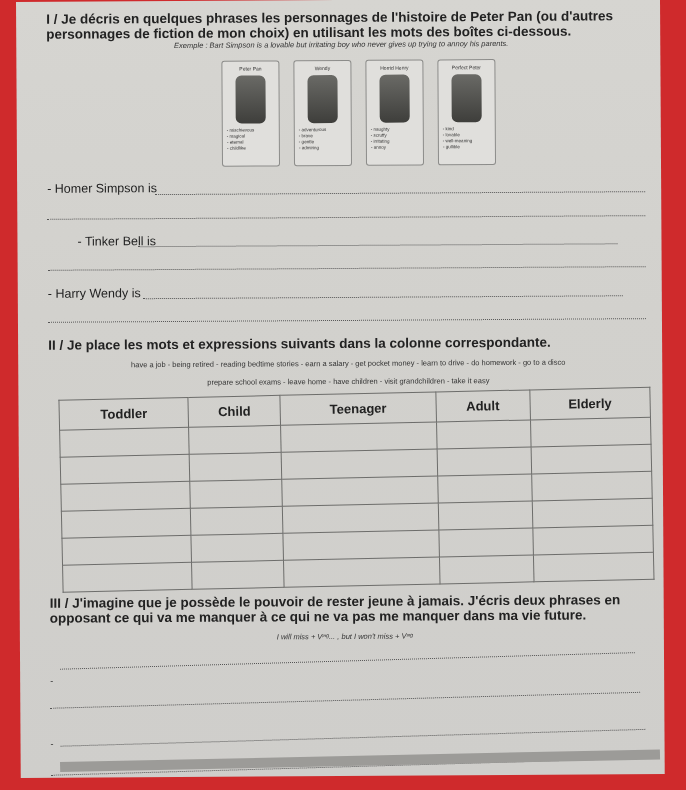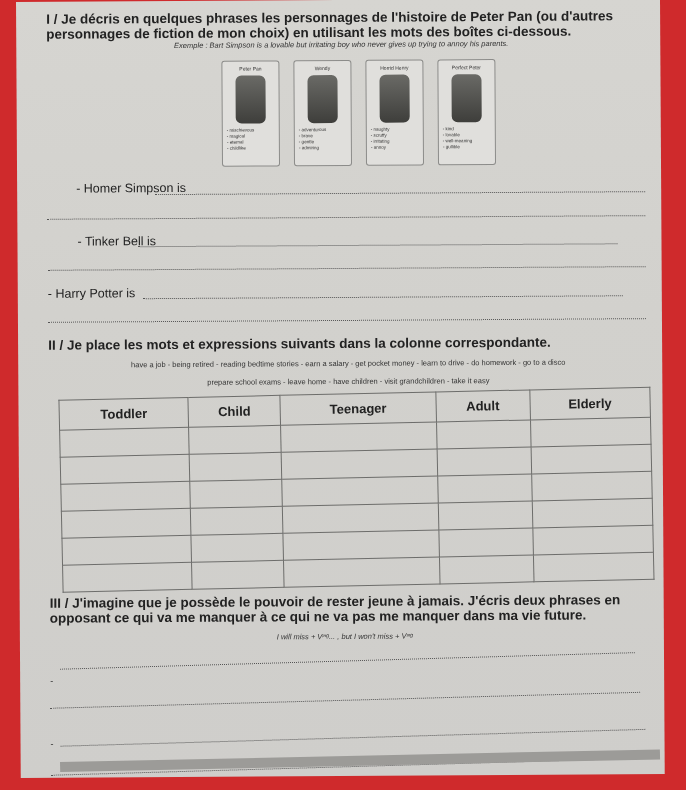--- a/index.html
+++ b/index.html
@@ -110,29 +110,29 @@
         <div class="figure"></div>
         <ul>
           <li>kind</li>
           <li>lovable</li>
           <li>well-meaning</li>
           <li>gullible</li>
         </ul>
       </div>
     </div>
 
-    <div class="label" style="top:180px;left:0;margin-left:29px;">- Homer Simpson is</div>
+    <div class="label" style="top:180px;left:0;">- Homer Simpson is</div>
     <div class="fill-line" style="top:193px;left:108px;width:490px;"></div>
     <div class="fill-line" style="top:217px;left:0;width:598px;"></div>
 
     <div class="label" style="top:233px;left:0;margin-left:30px;">- Tinker Bell is</div>
     <div class="fill-line" style="top:245px;left:90px;width:480px;"></div>
     <div class="fill-line" style="top:268px;left:0;width:598px;"></div>
 
-    <div class="label" style="top:285px;left:0;">- Harry Potter is</div>
+    <div class="label" style="top:285px;left:0;">- Harry Wendy is</div>
     <div class="fill-line" style="top:297px;left:95px;width:480px;"></div>
     <div class="fill-line" style="top:320px;left:0;width:598px;"></div>
 
     <p class="heading h2">II / Je place les mots et expressions suivants dans la colonne correspondante.</p>
     <div class="words" style="top:359px;">have a job  -  being retired  -  reading bedtime stories  -  earn a salary  -  get pocket money  -  learn to drive  -  do homework  -  go to a disco</div>
     <div class="words" style="top:377px;">prepare school exams  -  leave home  -  have children  -  visit grandchildren  -  take it easy</div>
 
     <table class="age">
       <thead>
         <tr>

